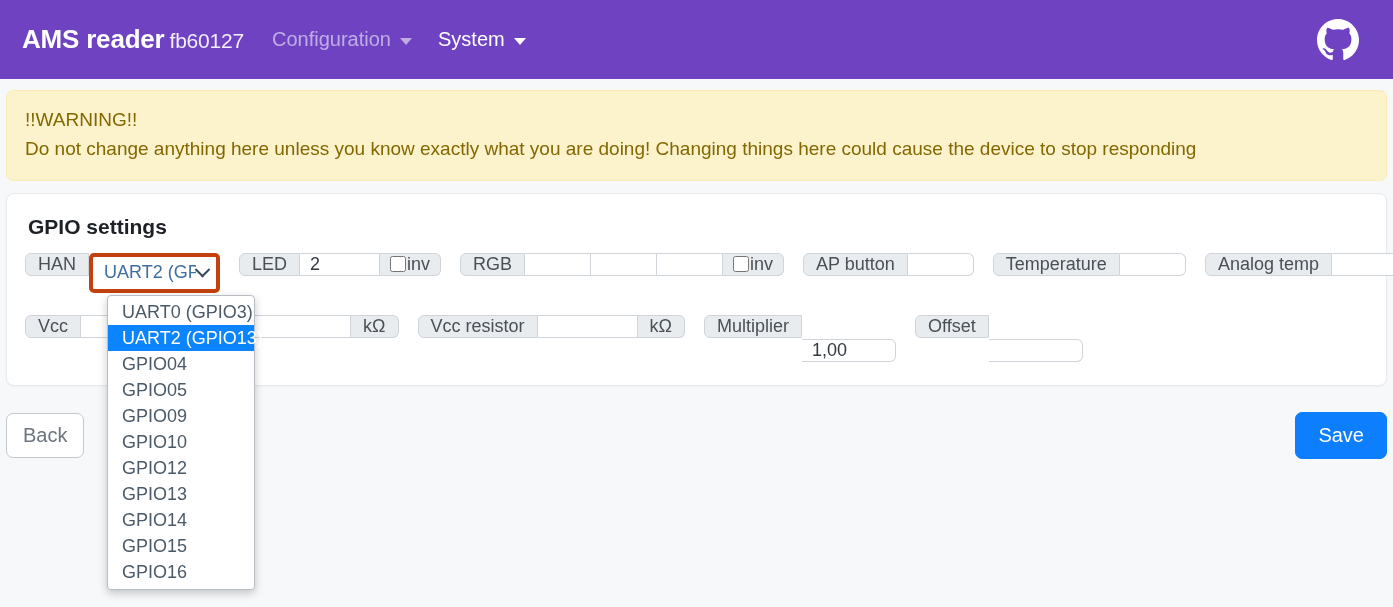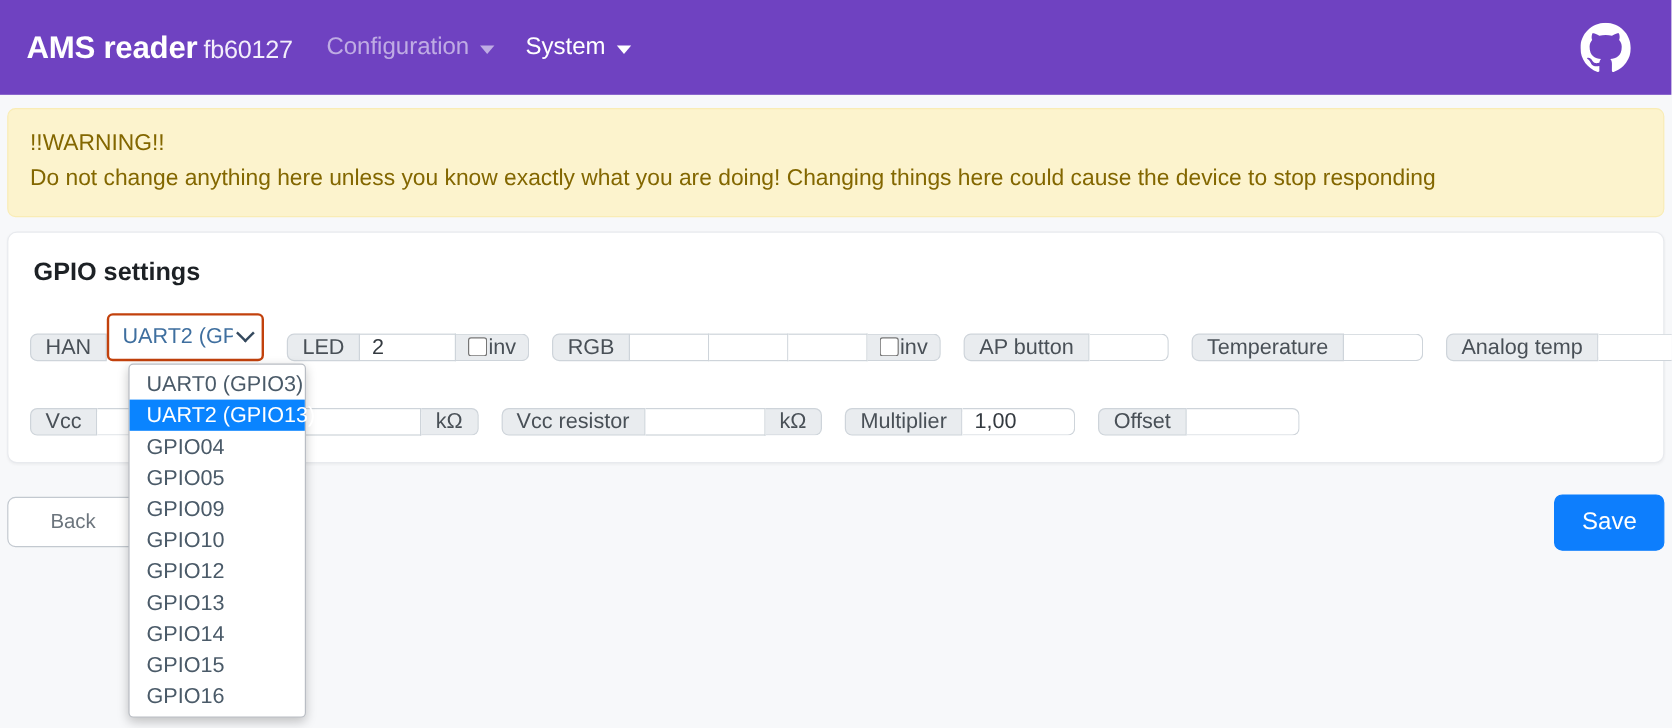--- a/index.html
+++ b/index.html
@@ -95,21 +95,21 @@
     align-items: flex-start;
     gap: 19px;
     margin-bottom: 14px;
     flex-wrap: nowrap;
   }
   .row:last-child { margin-bottom: 0; }
 
   
   .igroup {
     display: flex;
-    align-items: flex-end;
+    align-items: flex-start;
     position: relative;
     height: 48px;
   }
   .addon {
     background: #e9ecef;
     border: 1px solid #ced4da;
     color: #495057;
     font-size: 18px;
     display: flex;
     align-items: center;
@@ -155,21 +155,21 @@
   .chkwrap .chklabel {
     font-size: 18px;
     color: #495057;
   }
 
   
   .select-holder { position: relative; }
   .select-box {
     width: 131px;
     height: 40px;
-    border: 2px solid #c2410c;
+    border: 4px solid #c2410c;
     border-radius: 5px;
     background: #ffffff;
     display: flex;
     align-items: center;
     justify-content: space-between;
     padding: 0 8px 0 11px;
     font-size: 18px;
     color: #3b6ea8;
     overflow: hidden;
     white-space: nowrap;
@@ -218,22 +218,22 @@
   .footer {
     display: flex;
     align-items: center;
     justify-content: space-between;
     margin: 26px 6px 0 6px;
   }
   .btn-back {
     background: #ffffff;
     border: 1px solid #c3c9d0;
     color: #6c757d;
-    font-size: 17px;
-    padding: 10px 35px;
+    font-size: 20px;
+    padding: 10px 16px;
     border-radius: 7px;
     cursor: pointer;
     font-family: "Liberation Sans", sans-serif;
   }
   .btn-save {
     background: #0d7efd;
     border: 1px solid #0d7efd;
     color: #ffffff;
     font-size: 20px;
     padding: 11px 22px;

